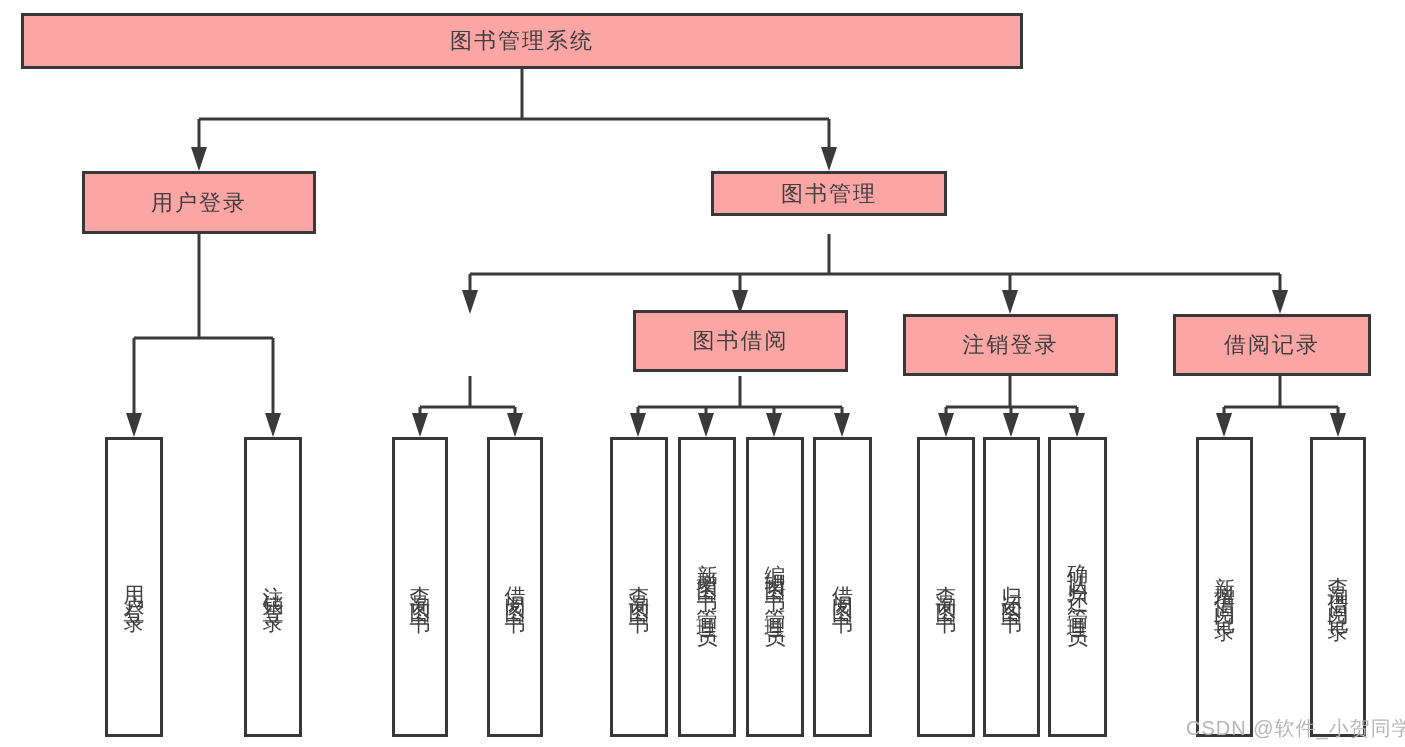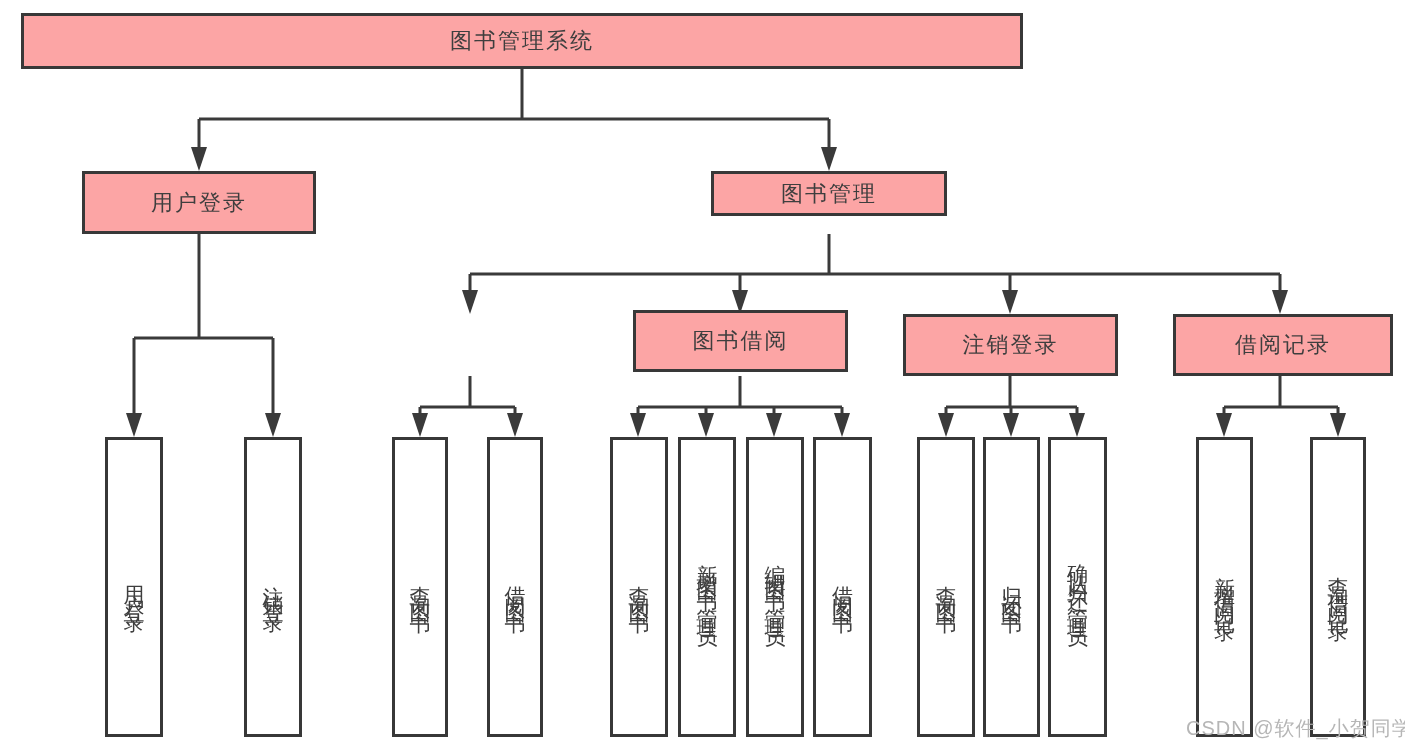--- a/index.html
+++ b/index.html
@@ -138,21 +138,21 @@
   <div class="hnode" style="left:711px;top:171px;width:236px;height:45px">
     <span class="hlabel">图书管理</span>
   </div>
 
   <div class="hnode" style="left:633px;top:310px;width:215px;height:62px">
     <span class="hlabel">图书借阅</span>
   </div>
   <div class="hnode" style="left:903px;top:314px;width:215px;height:62px">
     <span class="hlabel">注销登录</span>
   </div>
-  <div class="hnode" style="left:1173px;top:314px;width:220px;height:62px">
+  <div class="hnode" style="left:1173px;top:314px;width:198px;height:62px">
     <span class="hlabel">借阅记录</span>
   </div>
 
   <div class="vnode" style="left:105px;width:58px">
     <span class="vlabel">用户登录</span>
   </div>
   <div class="vnode" style="left:244px;width:58px">
     <span class="vlabel">注销登录</span>
   </div>
 

